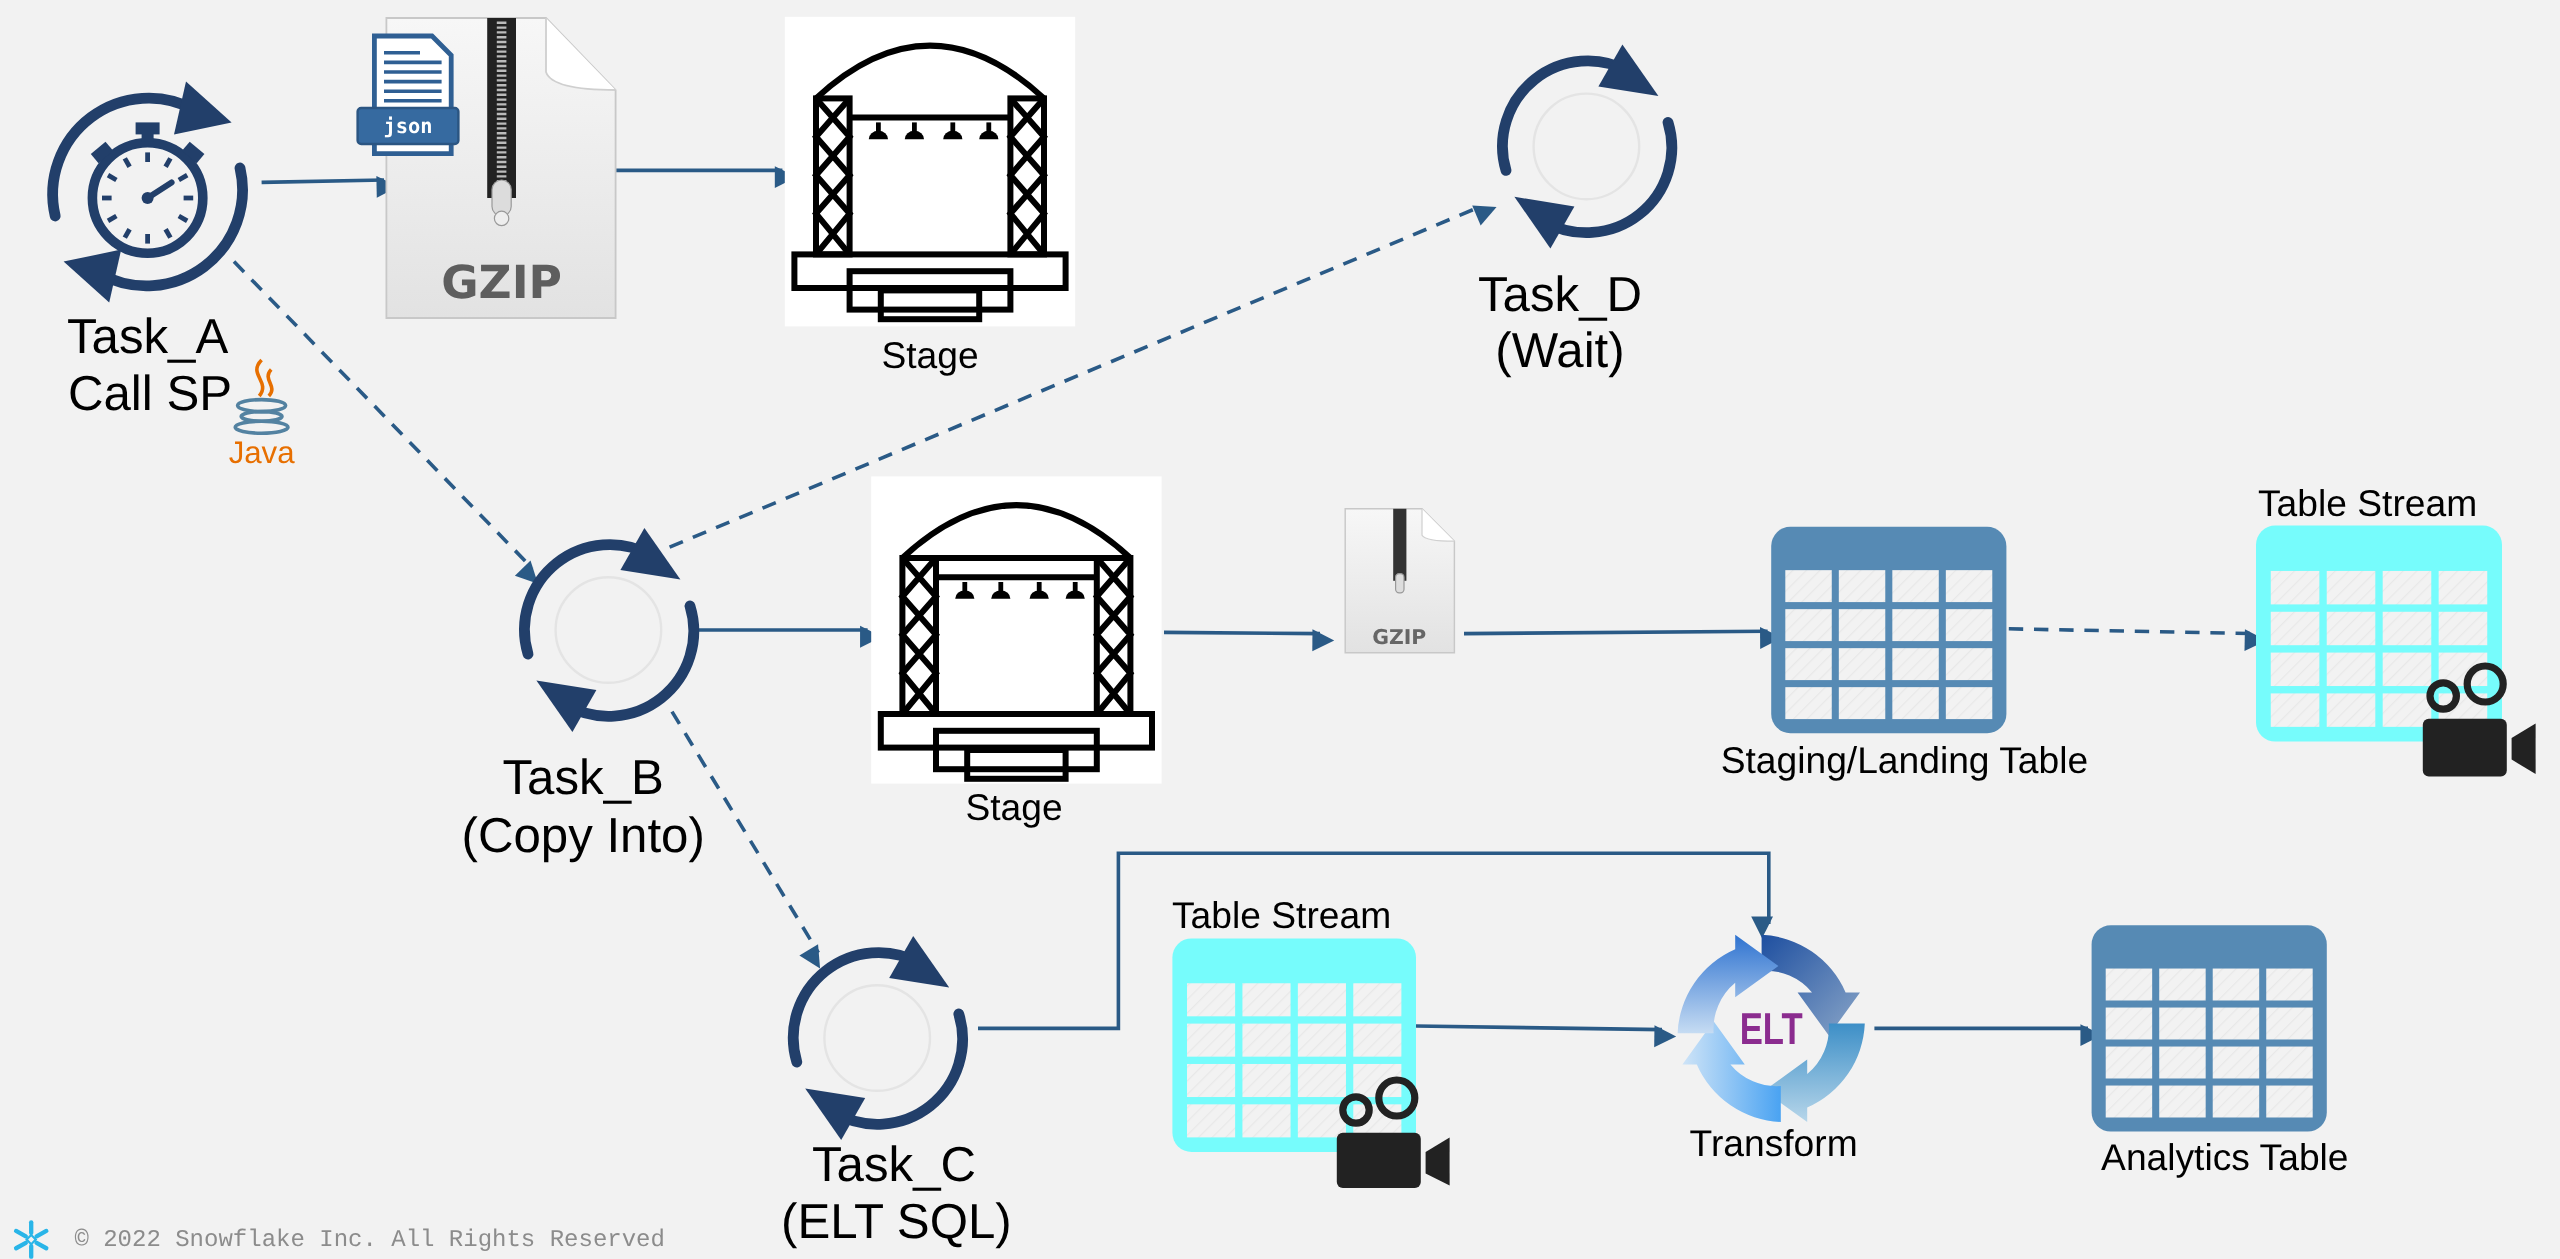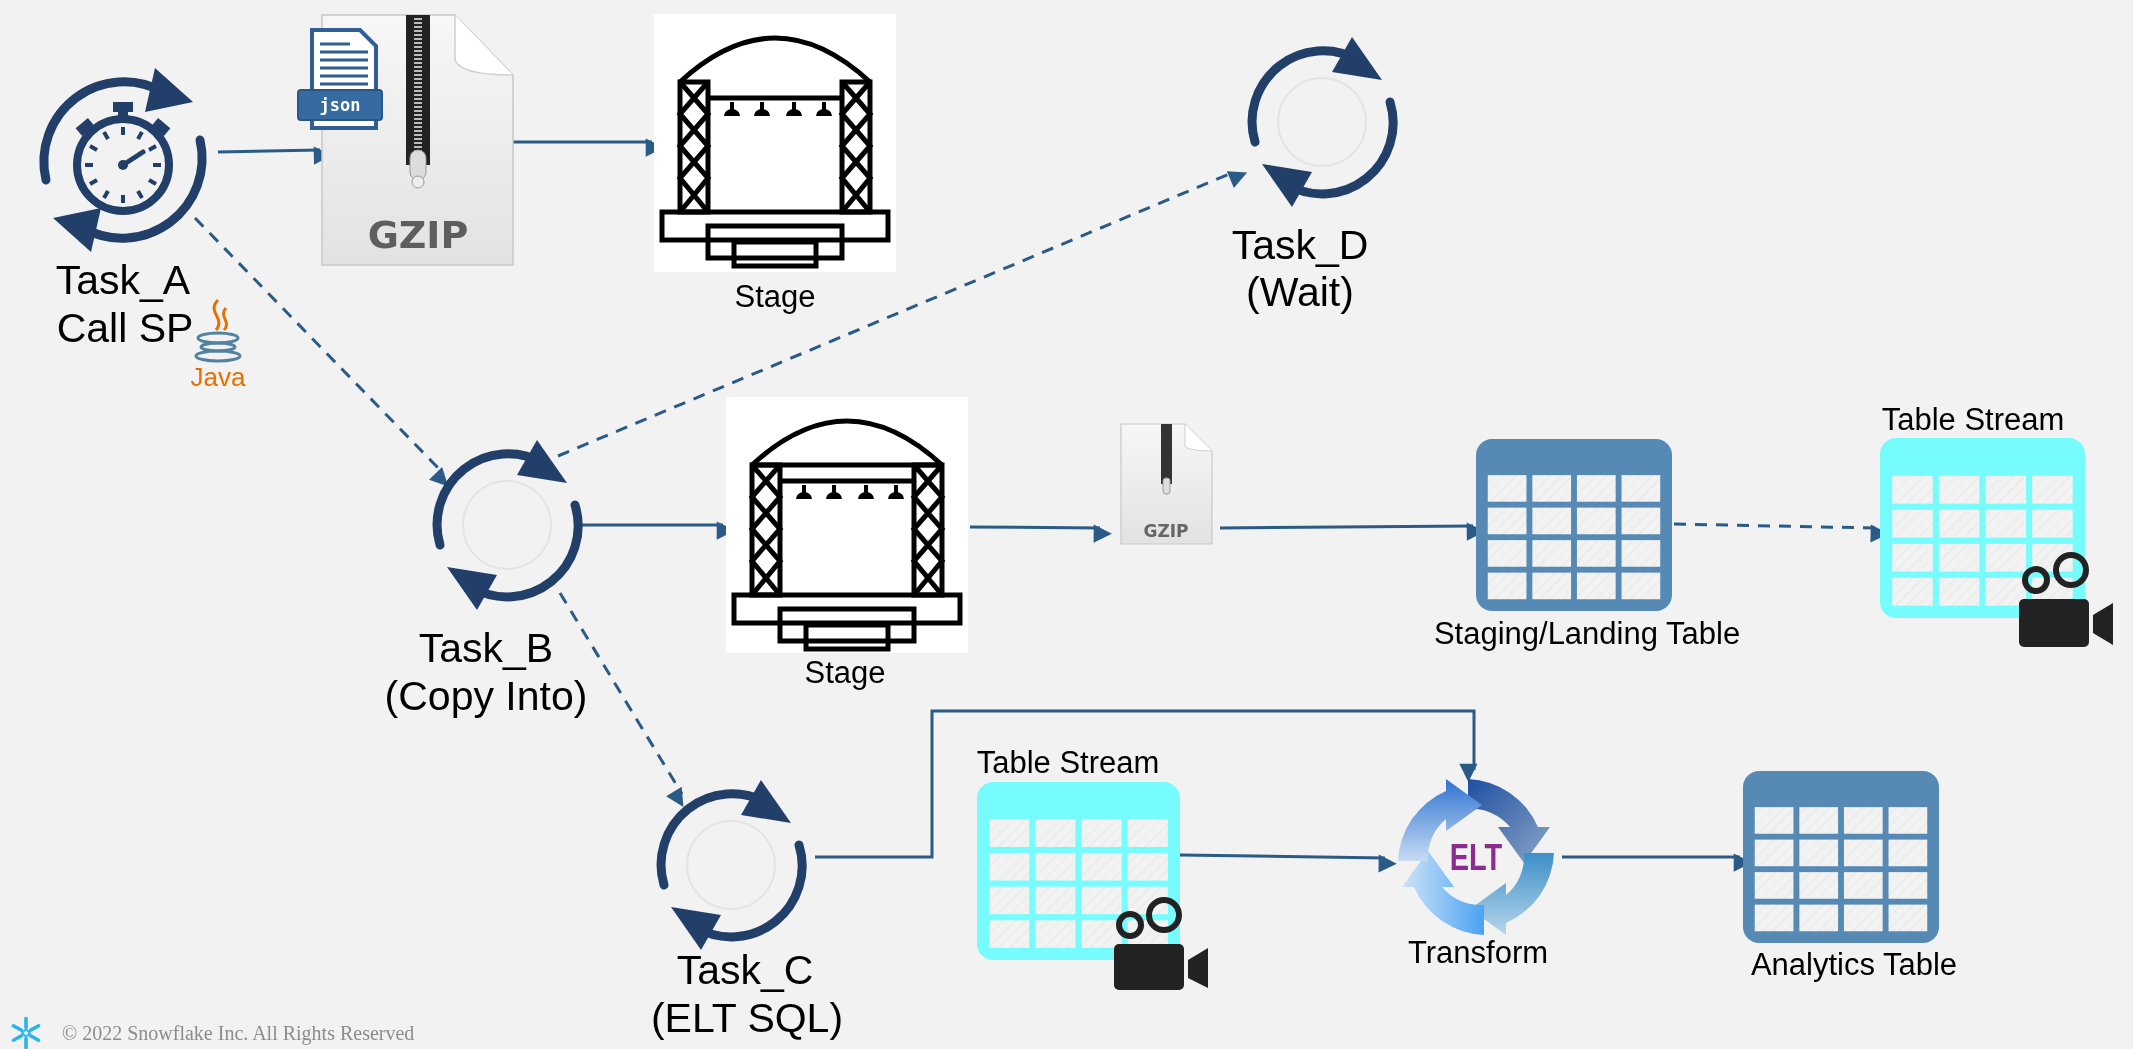--- a/index.html
+++ b/index.html
@@ -7,21 +7,21 @@
   svg#diagram { position: absolute; left: 0; top: 0; width: 2133px; height: 1049px; }
   .lbl { font-family: "Liberation Sans", sans-serif; fill: #000; }
   .task-lbl { font-size: 41px; }
   .obj-lbl { font-size: 31px; }
   .flow { stroke: #2a5a86; stroke-width: 3; fill: none; }
   .dash { stroke: #2a5a86; stroke-width: 3; fill: none; stroke-dasharray: 12 9; }
   .ring { stroke: #223f6a; stroke-width: 9; fill: none; stroke-linecap: round; }
   .ring-head { fill: #223f6a; }
   .ghost { stroke: #e4e4e4; stroke-width: 2; fill: none; }
   .stage-line { stroke: #000; stroke-width: 5; fill: none; }
-  .footer { position: absolute; left: 62px; top: 1022px; font-size: 20px; color: #8c8c8c; font-family: Liberation Serif, serif; }
+  .footer { position: absolute; left: 62px; top: 1022px; font-size: 20px; color: #8c8c8c; font-family: Liberation Mono, monospace; }
   .sf-logo { position: absolute; left: 8px; top: 1015px; width: 36px; height: 36px; }
 </style>
 </head>
 <body>
 
 <svg id="diagram" viewBox="0 0 2133 1049" xmlns="http://www.w3.org/2000/svg">
   <defs>
     <marker id="arr" viewBox="0 0 10 10" refX="9" refY="5" markerWidth="7" markerHeight="7" orient="auto-start-reverse" markerUnits="userSpaceOnUse" style="overflow:visible">
       <path d="M0,0 L10,5 L0,10 z" fill="#2a5a86" transform="scale(2.6)"></path>
     </marker>

